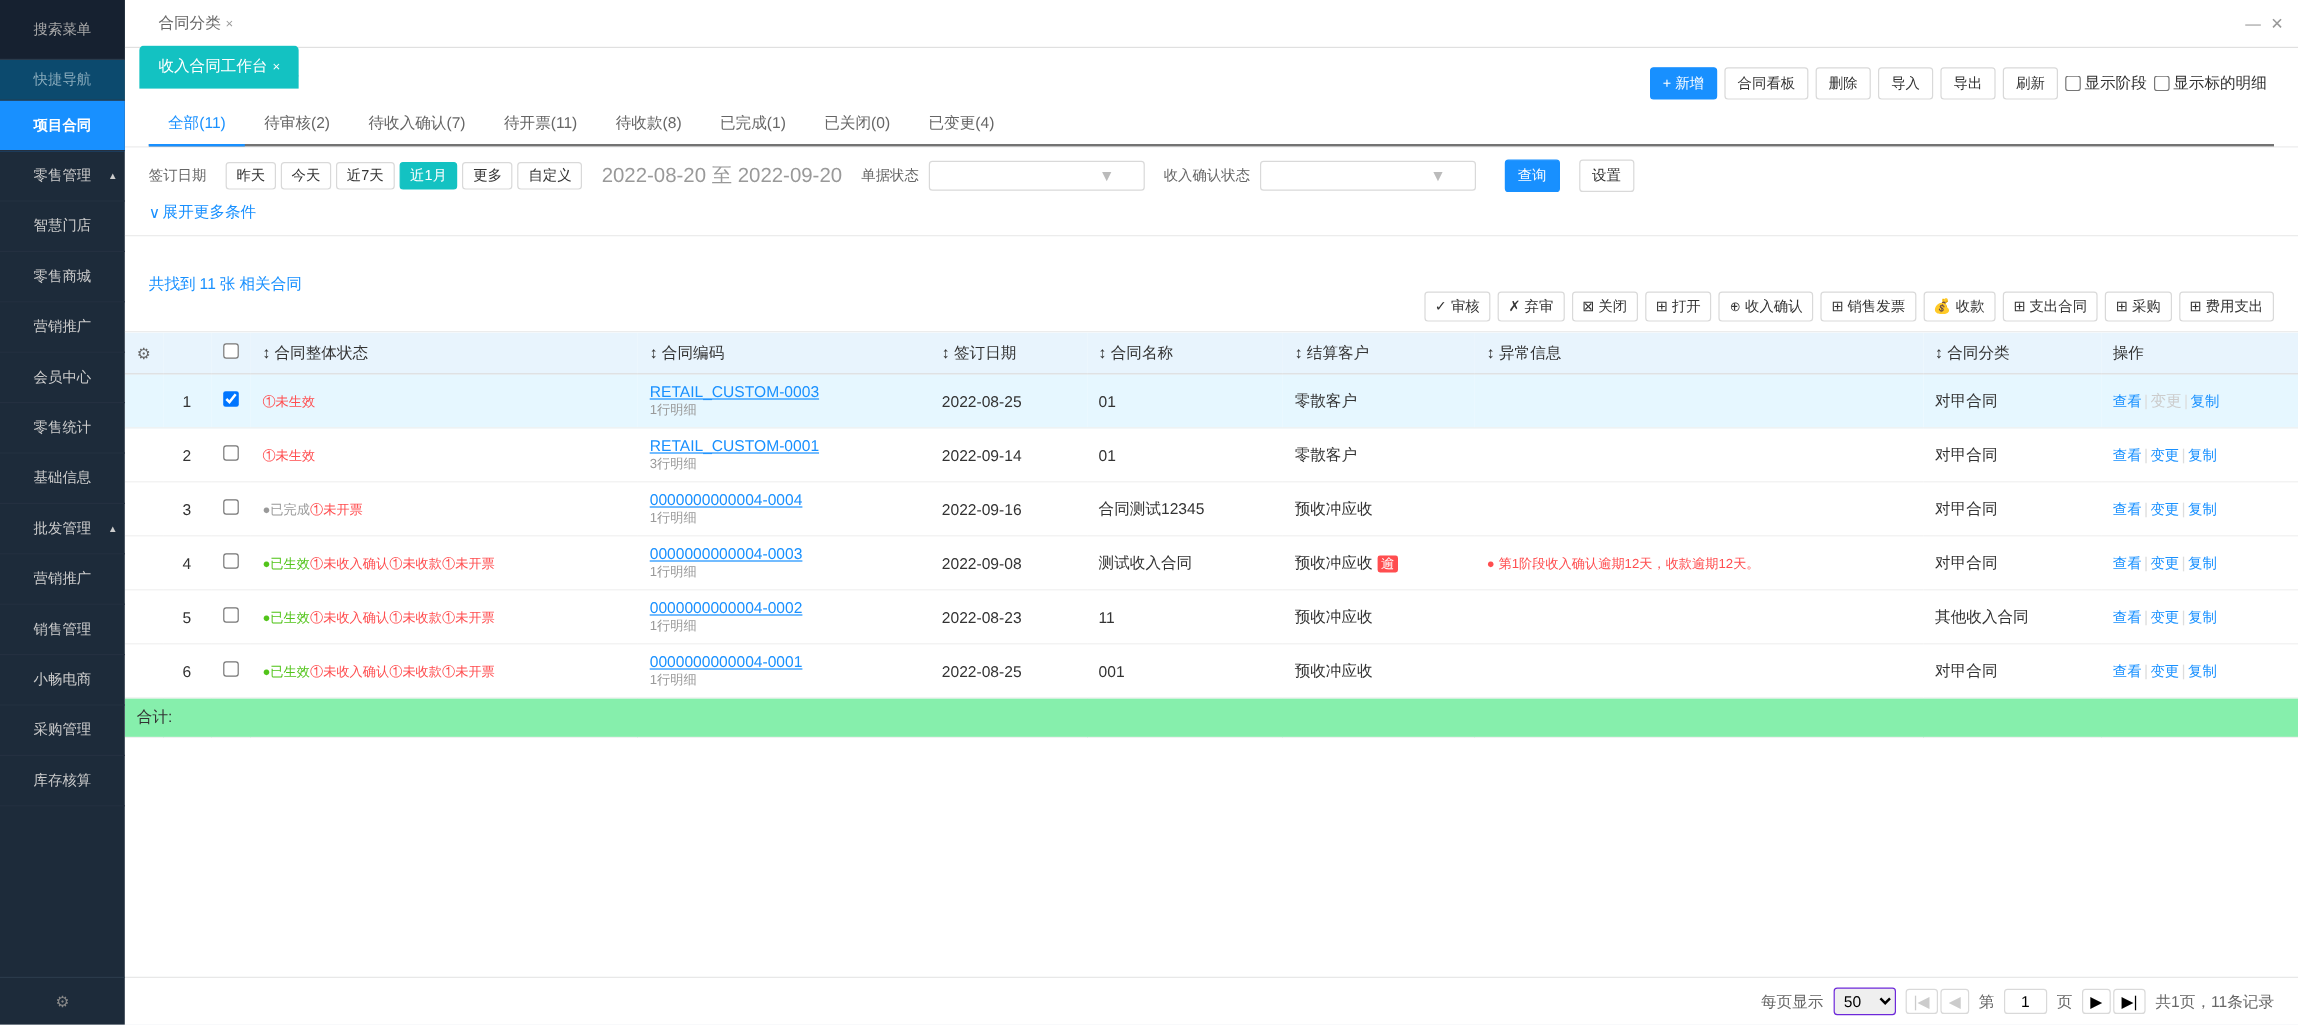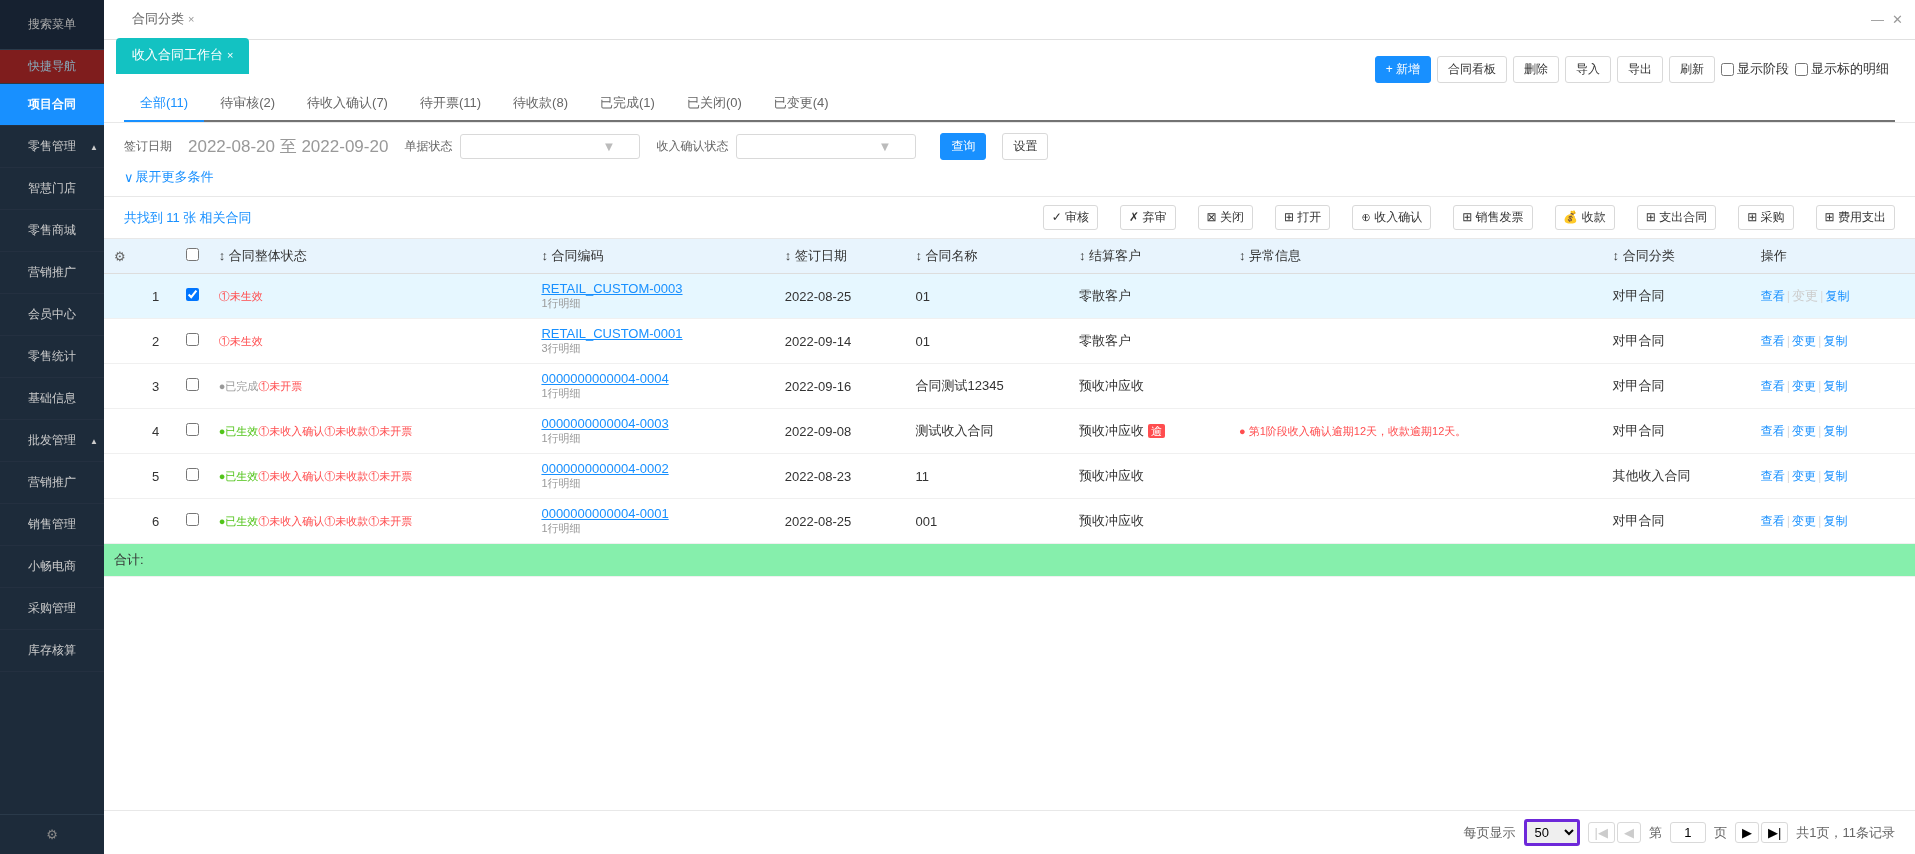--- a/index.html
+++ b/index.html
@@ -1,21 +1,21 @@
 <!DOCTYPE html>
 <html><head>
   <meta charset="utf-8">
   <style>
     * { box-sizing: border-box; margin: 0; padding: 0; font-family: 'Microsoft YaHei', Arial, sans-serif; font-size: 13px; }
     body { background: #f0f2f5; display: flex; height: 854px; overflow: hidden; }
 
     
     .sidebar { width: 104px; background: #1d2b3a; color: #ccc; display: flex; flex-direction: column; height: 100%; flex-shrink: 0; }
     .sidebar-search { padding: 16px 8px; background: #162130; color: #aaa; text-align: center; font-size: 12px; cursor: pointer; border-bottom: 1px solid #2a3a4a; }
-    .sidebar-nav { padding: 8px; background: #7f1d1d; color: #8ab; text-align: center; font-size: 12px; border-bottom: 1px solid #2a3a4a; }
+    .sidebar-nav { padding: 8px; background: #0c4a6e; color: #8ab; text-align: center; font-size: 12px; border-bottom: 1px solid #2a3a4a; }
     .sidebar-item { padding: 12px 4px; text-align: center; color: #ccc; cursor: pointer; border-bottom: 1px solid #243040; font-size: 12px; position: relative; }
     .sidebar-item.active { background: #1890ff; color: #fff; font-weight: bold; }
     .sidebar-item.has-arrow::after { content: '▲'; font-size: 8px; position: absolute; right: 6px; top: 50%; transform: translateY(-50%); }
     .sidebar-bottom { margin-top: auto; padding: 12px; text-align: center; color: #888; border-top: 1px solid #2a3a4a; cursor: pointer; }
 
     
     .main { flex: 1; display: flex; flex-direction: column; overflow: hidden; }
 
     
     .tab-bar { background: #fff; display: flex; align-items: center; border-bottom: 1px solid #e0e0e0; padding: 0 12px; height: 40px; position: relative; }
@@ -45,40 +45,40 @@
     .date-btn.active { background: #13c2c2; color: #fff; border-color: #13c2c2; }
     .date-range { font-size: 17px; color: #999; }
     .filter-select { display: flex; align-items: center; gap: 8px; }
     .select-box { border: 1px solid #d9d9d9; border-radius: 3px; padding: 4px 24px 4px 8px; color: #333; font-size: 12px; min-width: 180px; background: #fff; position: relative; cursor: pointer; }
     .expand-btn { color: #1890ff; cursor: pointer; font-size: 12px; display: flex; align-items: center; gap: 2px; }
 
     
     .toolbar { background: #fff; padding: 8px 20px; border-bottom: 1px solid #e8e8e8; display: flex; align-items: center; justify-content: space-between; }
     .toolbar-left { color: #666; font-size: 12px; }
     .toolbar-left span { color: #1890ff; }
-    .toolbar-right { display: flex; gap: 22px; flex-wrap: wrap; }
+    .toolbar-right { display: flex; gap: 6px; flex-wrap: wrap; margin-top: 38px; }
     .action-btn { display: inline-flex; align-items: center; gap: 2px; padding: 3px 8px; border: 1px solid #d9d9d9; background: #fff; cursor: pointer; border-radius: 3px; color: #333; font-size: 12px; }
 
     
     .table-wrapper { flex: 1; overflow: auto; background: #fff; }
     table { width: 100%; border-collapse: collapse; font-size: 12px; }
     thead tr { background: #e8f4fd; }
     th { padding: 8px 10px; text-align: left; color: #333; font-weight: 500; border-bottom: 1px solid #ddd; white-space: nowrap; }
     td { padding: 7px 10px; border-bottom: 1px solid #f0f0f0; color: #333; vertical-align: middle; }
     tr.selected td { background: #e6f7ff; }
     .status-tag { display: inline-flex; align-items: center; gap: 3px; font-size: 11px; }
     .link { color: #1890ff; text-decoration: underline; cursor: pointer; }
     .op-btn { color: #1890ff; cursor: pointer; font-size: 12px; }
     .op-sep { color: #ddd; margin: 0 2px; }
     .op-disabled { color: #ccc; cursor: not-allowed; }
     .error-msg { color: #ff4d4f; font-size: 11px; }
 
     
     .footer { background: #fff; padding: 8px 20px; border-top: 1px solid #e8e8e8; display: flex; align-items: center; justify-content: flex-end; gap: 8px; font-size: 12px; color: #666; }
-    .page-select { border: 3px solid #6d28d9; border-radius: 3px; padding: 2px 4px; }
+    .page-select { border: 1px solid #6d28d9; border-radius: 3px; padding: 2px 4px; }
     .page-input { border: 1px solid #d9d9d9; border-radius: 3px; padding: 2px 6px; width: 36px; text-align: center; }
     .page-nav { display: inline-flex; gap: 2px; align-items: center; }
     .page-nav-btn { border: 1px solid #d9d9d9; border-radius: 3px; padding: 2px 6px; cursor: pointer; background: #fff; }
     .page-nav-btn.disabled { color: #ccc; cursor: not-allowed; }
 
     .summary-row td { background: #86efac; font-weight: 500; }
 
     
     .table-wrapper::-webkit-scrollbar { width: 6px; height: 6px; }
     .table-wrapper::-webkit-scrollbar-thumb { background: #ccc; border-radius: 3px; }
@@ -166,20 +166,28 @@
         <div class="filter-tab">待收款(8)</div>
         <div class="filter-tab">已完成(1)</div>
         <div class="filter-tab">已关闭(0)</div>
         <div class="filter-tab">已变更(4)</div>
       </div>
   </div>
 
   <div class="filter-area">
     <div class="filter-row">
       <span class="filter-label">签订日期</span>
+      <div class="filter-date-btns" id="date-btns">
+          <button class="date-btn">昨天</button>
+          <button class="date-btn">今天</button>
+          <button class="date-btn">近7天</button>
+          <button class="date-btn active">近1月</button>
+          <button class="date-btn">更多</button>
+          <button class="date-btn">自定义</button>
+        </div>
       <span class="date-range">2022-08-20 至 2022-09-20</span>
       <div class="filter-select">
         <span class="filter-label">单据状态</span>
         <div class="select-box">
           <span></span>
           <span style="float:right;color:#bbb;">▼</span>
         </div>
       </div>
       <div class="filter-select">
         <span class="filter-label">收入确认状态</span>

